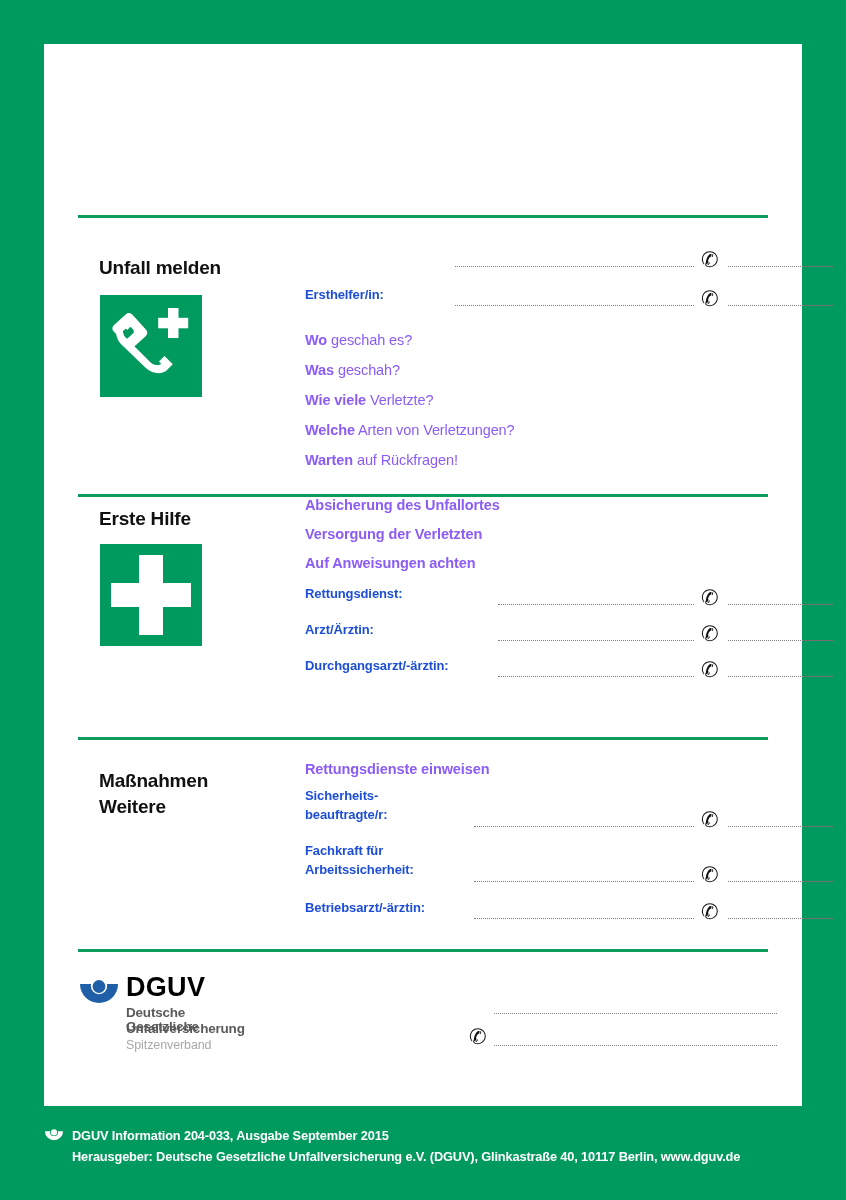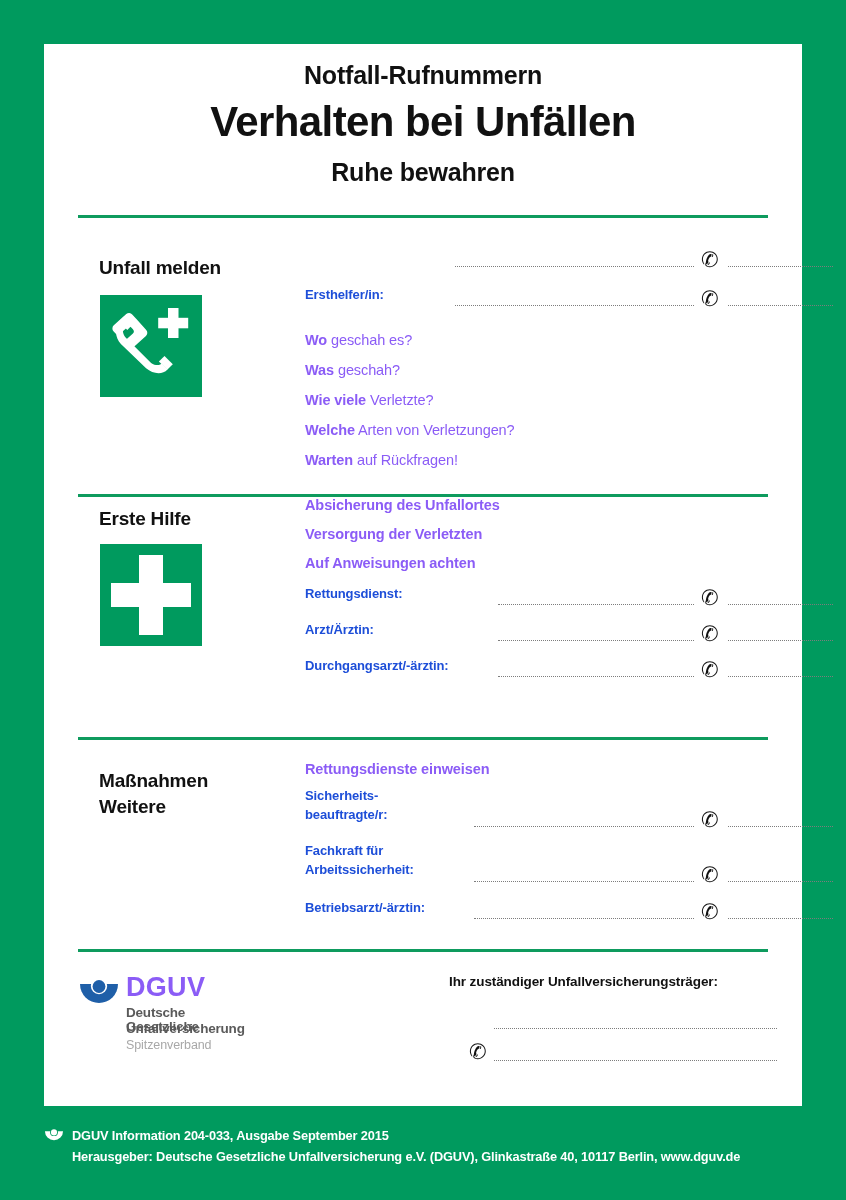--- a/index.html
+++ b/index.html
@@ -145,21 +145,21 @@
     position: absolute;
     left: 0;
     top: 4px;
   }
   #logo .word {
     position: absolute;
     left: 48px;
     top: 0px;
     font-size: 27px;
     font-weight: bold;
-    color: #8b5cf6;
+    color: #000000;
     letter-spacing: 0.3px;
     line-height: 1;
   }
   #logo .sub1, #logo .sub2 {
     position: absolute;
     left: 48px;
     font-size: 13.5px;
     font-weight: bold;
     color: #5a5a5a;
     letter-spacing: -0.2px;
@@ -213,25 +213,20 @@
     top: 0px;
   }
 </style>
 </head>
 <body>
 
 <div id="poster">
 
   <div id="card">
 
-    <div class="title-block">
-      <div class="kicker">Notfall-Rufnummern</div>
-      <div class="headline">Verhalten bei Unfällen</div>
-      <div class="subline">Ruhe bewahren</div>
-    </div>
 
     <div class="rule" style="top:171px"></div>
 
     <div class="section" style="top:196px;height:256px">
       <div class="sec-head" style="top:15px">Unfall melden</div>
 
       <div class="picto" style="top:55px">
         <svg width="102" height="102" viewBox="0 0 102 102" aria-hidden="true">
           <rect x="0" y="0" width="102" height="102" fill="#009A5E"></rect>
           <g fill="#ffffff">
@@ -386,21 +381,20 @@
           <circle cx="21" cy="8.5" r="6.4" fill="#1F5FA8"></circle>
         </svg>
       </span>
       <span class="word">DGUV</span>
       <span class="sub1">Deutsche Gesetzliche</span>
       <span class="sub2">Unfallversicherung</span>
       <span class="sub3">Spitzenverband</span>
     </div>
 
     <div id="carrier">
-      <div class="ctitle">Ihr zuständiger Unfallversicherungsträger:</div>
       <div style="position:relative; height:46px;">
         <span class="dline" style="left:45px; width:283px; bottom:6px;"></span>
       </div>
       <div style="position:relative; height:30px;">
         <span class="phoneglyph" style="left:20px; bottom:2px;">✆</span>
         <span class="dline" style="left:45px; width:283px; bottom:4px;"></span>
       </div>
     </div>
 
   </div>

